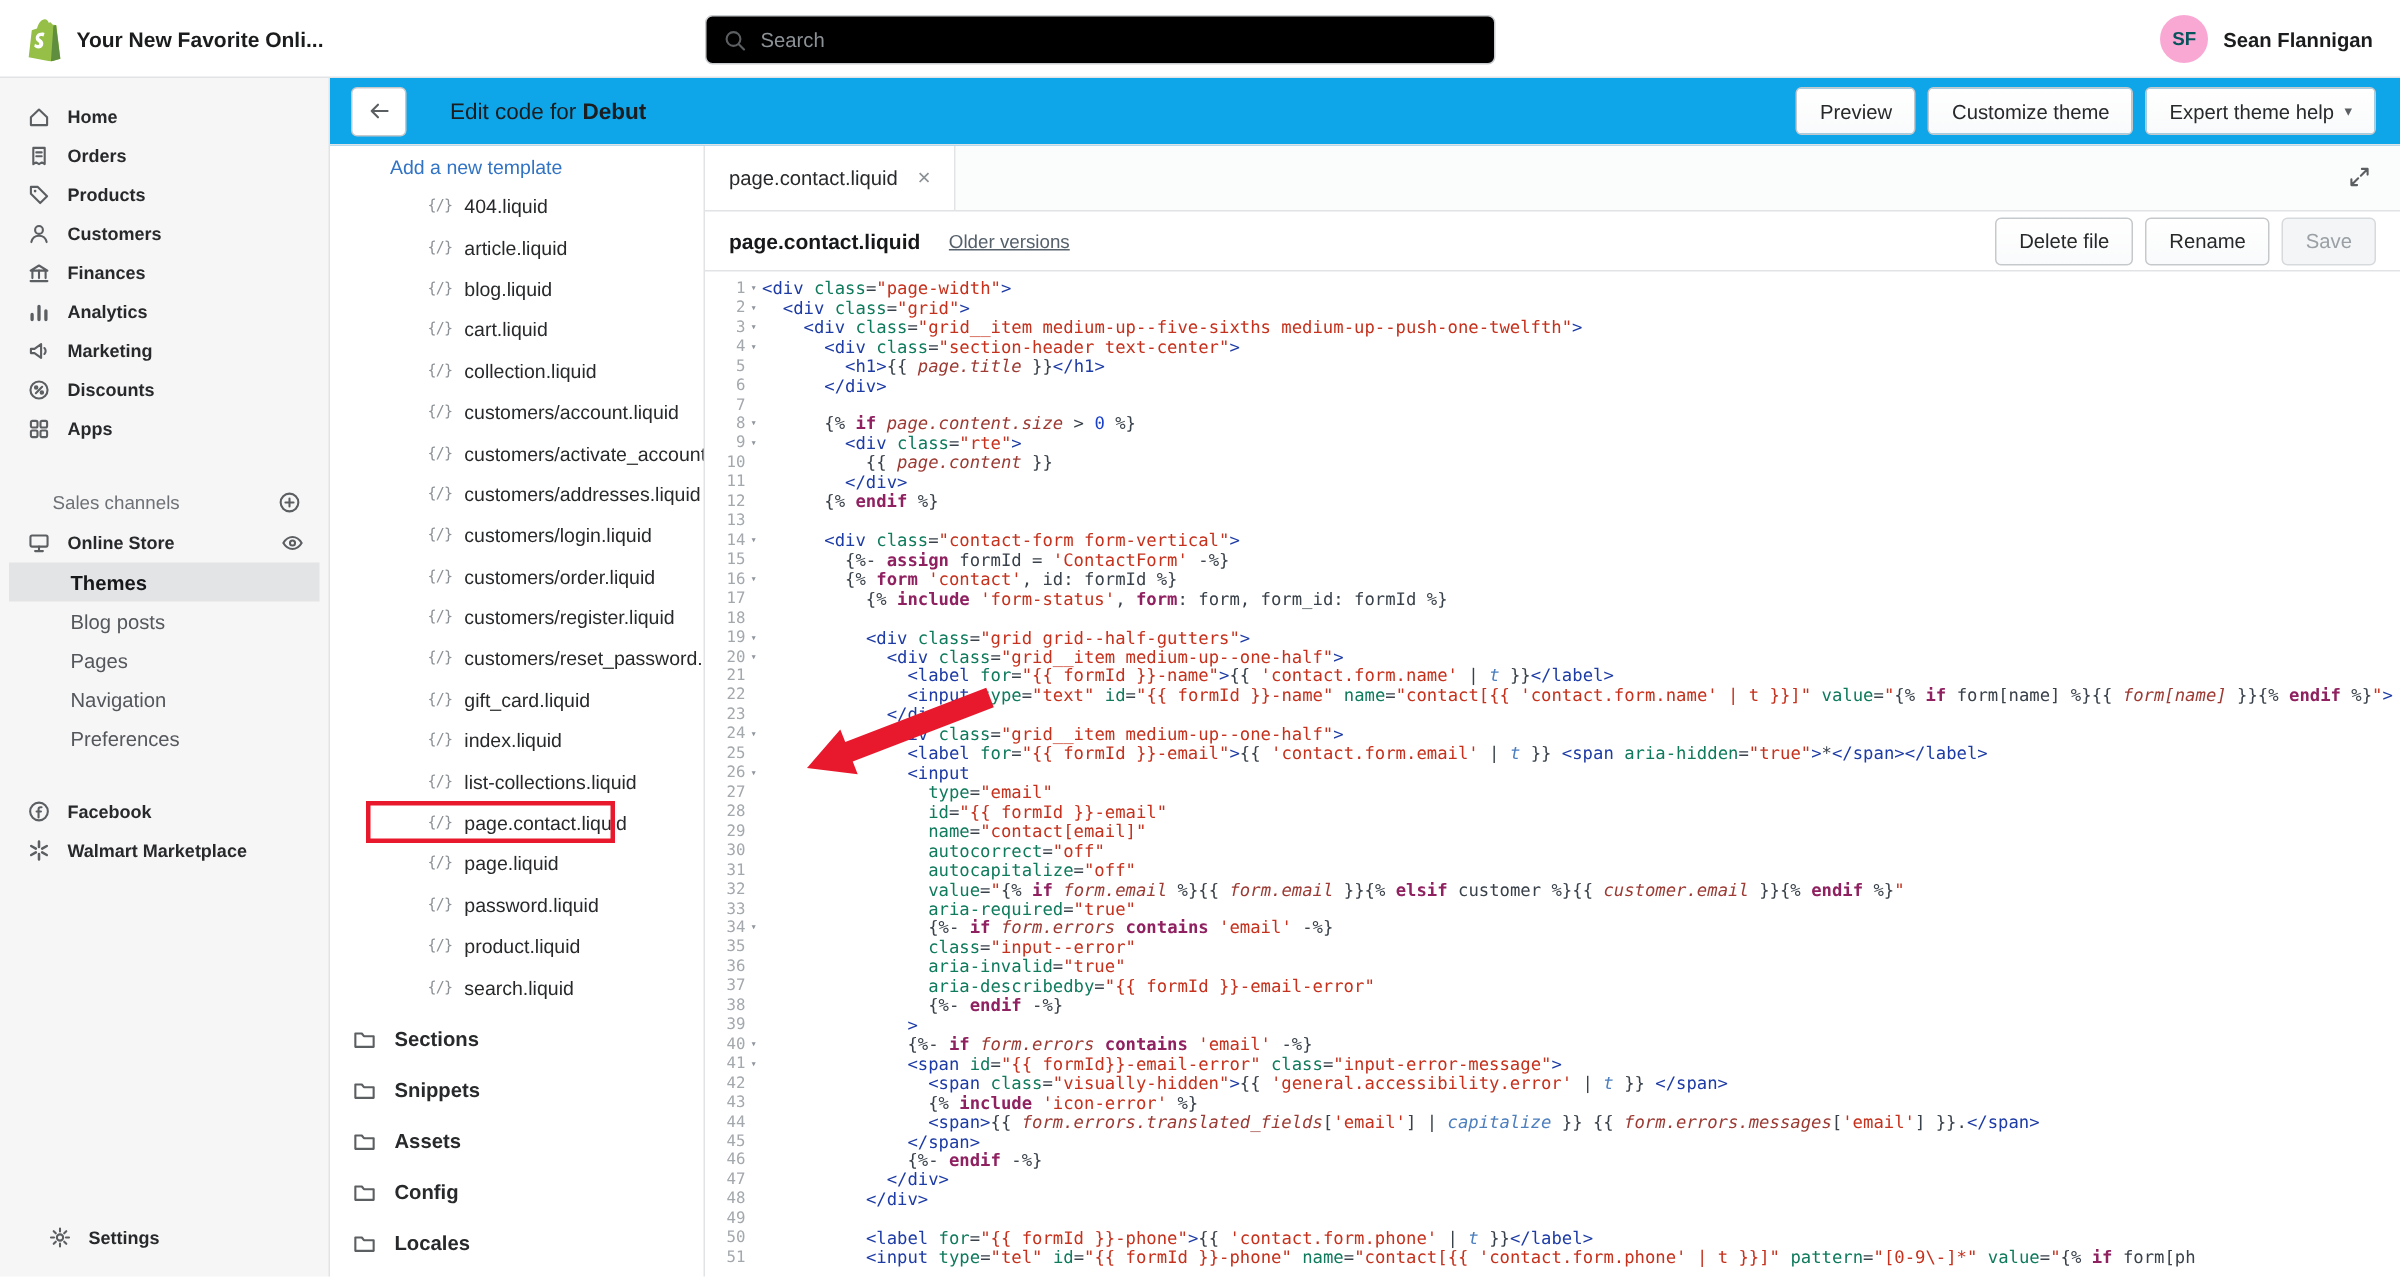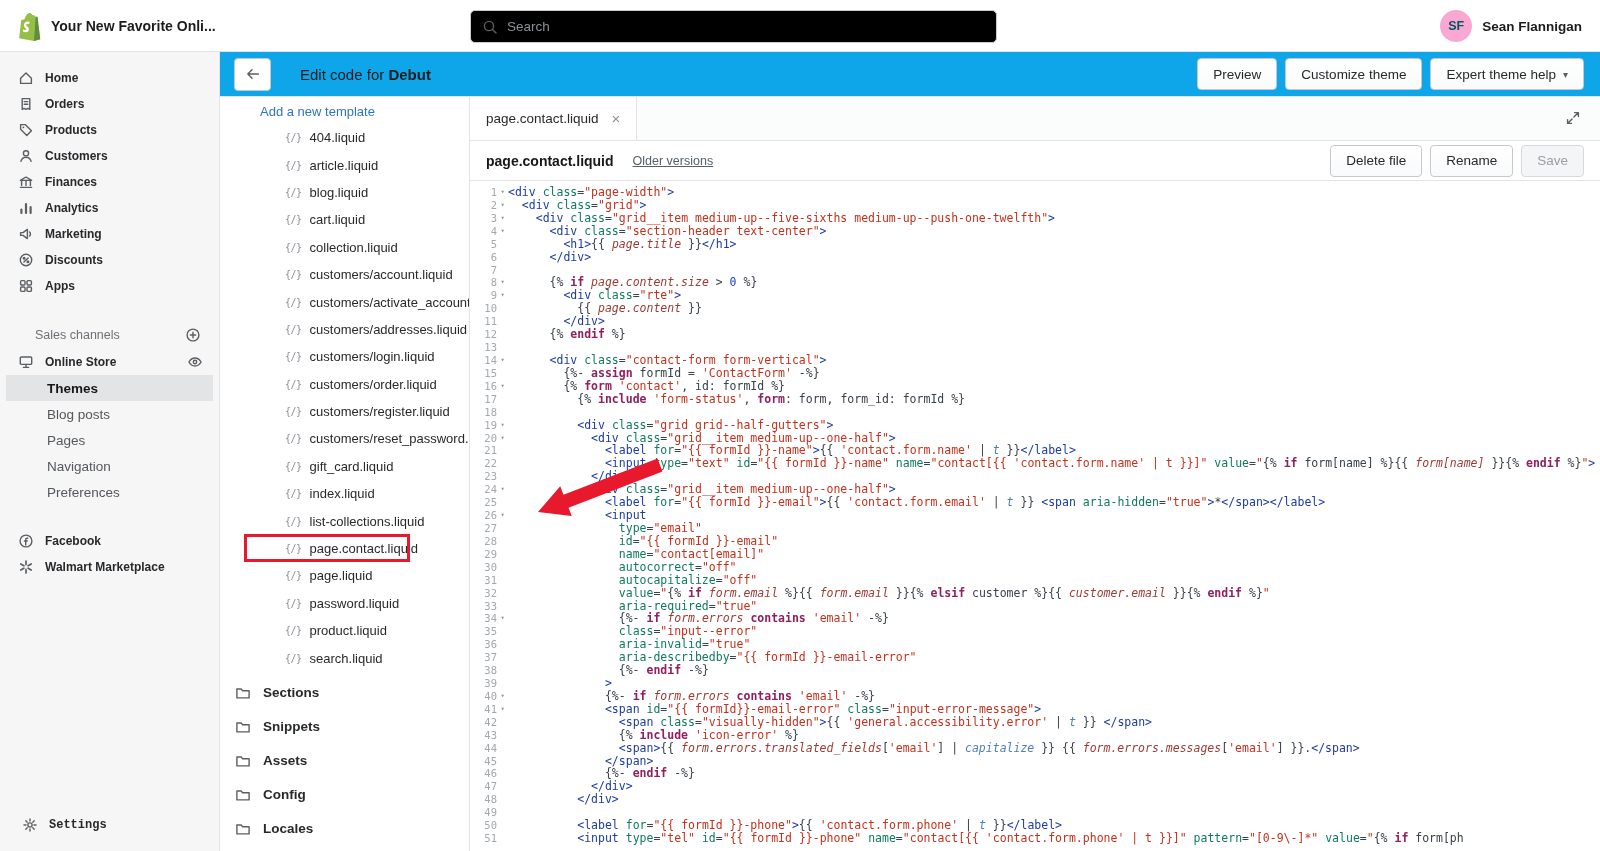--- a/index.html
+++ b/index.html
@@ -24,21 +24,21 @@
 .nav-item{display:flex;align-items:center;gap:11px;height:26px;padding:0 8px 0 17px;font-size:12px;font-weight:600;color:#27292b;cursor:pointer;}
 .nav-icon{width:17px;height:17px;display:flex;align-items:center;justify-content:center;flex:none;}
 .channels-head{display:flex;align-items:center;justify-content:space-between;padding:0 18px 0 35px;margin-top:25px;height:22px;}
 .channels-label{font-size:12.5px;color:var(--sub);}
 .mini-icon{width:16px;height:16px;display:flex;align-items:center;justify-content:center;}
 .nav-item.online-store{margin-top:3px;}
 .nav-item .eye{margin-left:auto;margin-right:8px;}
 .sub-item{display:flex;align-items:center;height:26px;padding-left:41px;font-size:13.5px;color:#54575b;margin:0 6px;border-radius:0;cursor:pointer;}
 .sub-item.selected{background:#e3e4e6;color:#17181a;font-weight:700;}
 .channel-extra{margin-top:23px;}
-.nav-item.settings{position:absolute;bottom:13px;left:4px;width:100%;font-family:Liberation Mono, monospace;}
+.nav-item.settings{position:absolute;bottom:13px;left:14px;width:100%;}
 
 
 .main-header{position:absolute;left:220px;top:52px;right:0;height:45px;background:#0ea5e9;border-bottom:1px solid var(--border);display:flex;align-items:center;z-index:5;}
 .back-btn{width:37px;height:33px;margin-left:14px;border:1px solid #c6c9cc;border-radius:4px;background:#fff;display:flex;align-items:center;justify-content:center;}
 .header-title{margin-left:29px;font-size:15px;color:#1c1d1f;}
 .header-title b{font-weight:700;}
 .header-actions{margin-left:auto;display:flex;gap:8px;padding-right:16px;}
 .btn{height:32px;padding:0 15px;border:1px solid #c6c9cc;border-radius:4px;background:linear-gradient(#fff,#f9fafb);font-size:13.5px;color:#27292b;display:flex;align-items:center;gap:7px;}
 .btn-disabled{background:#f4f5f6;color:#9aa0a5;border-color:#d7dadd;}
 .caret{font-size:10px;color:var(--icon);}

